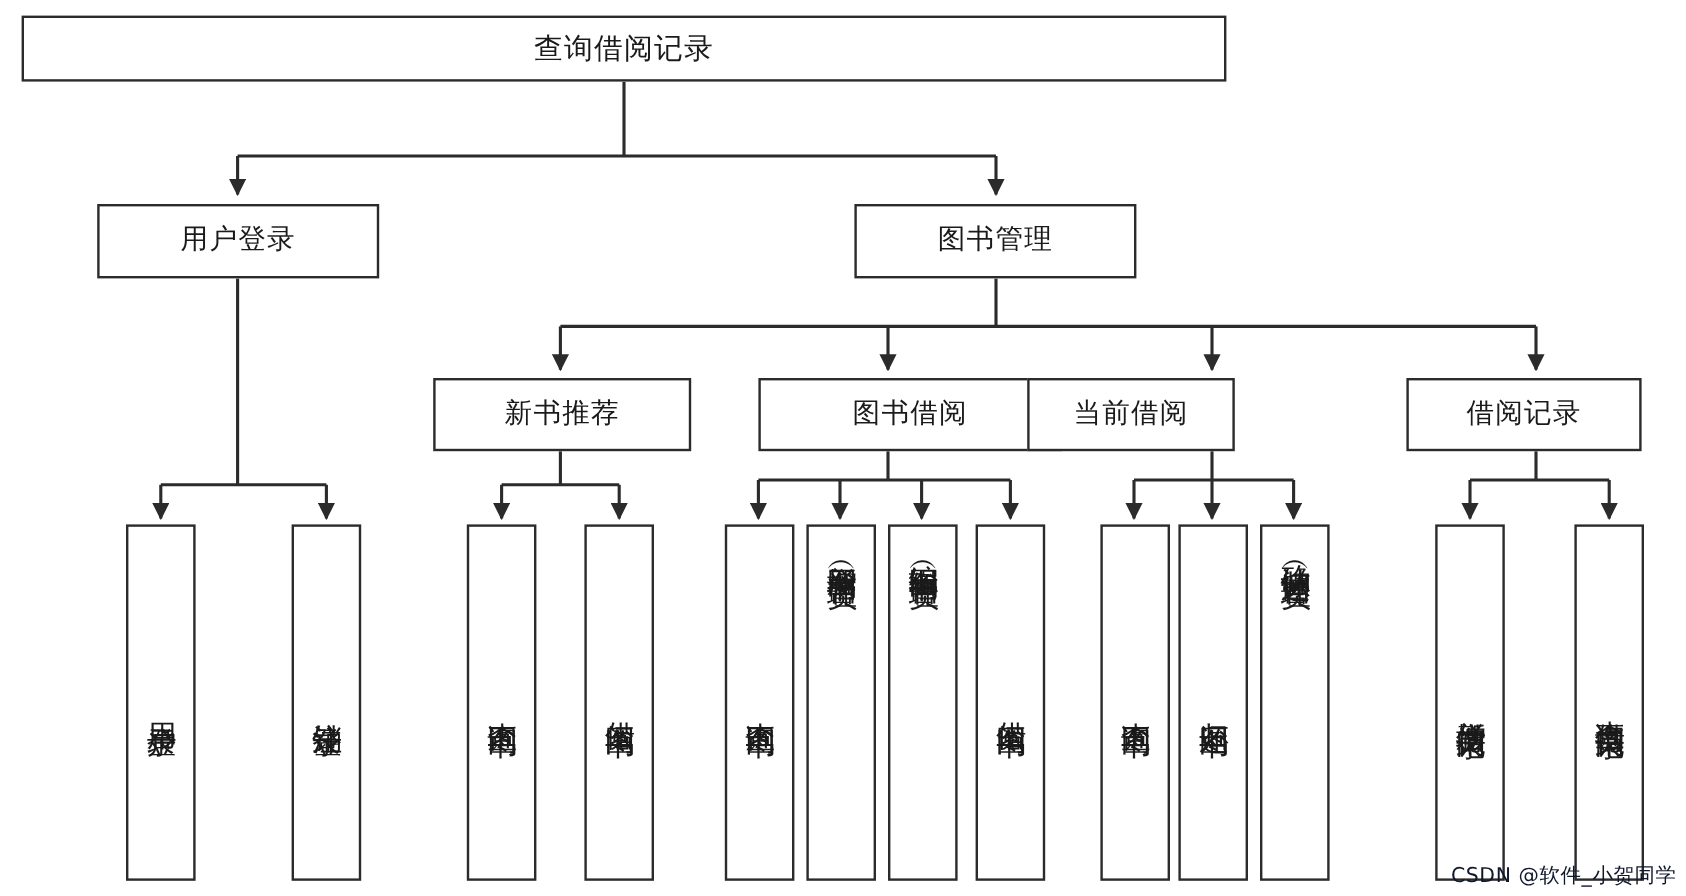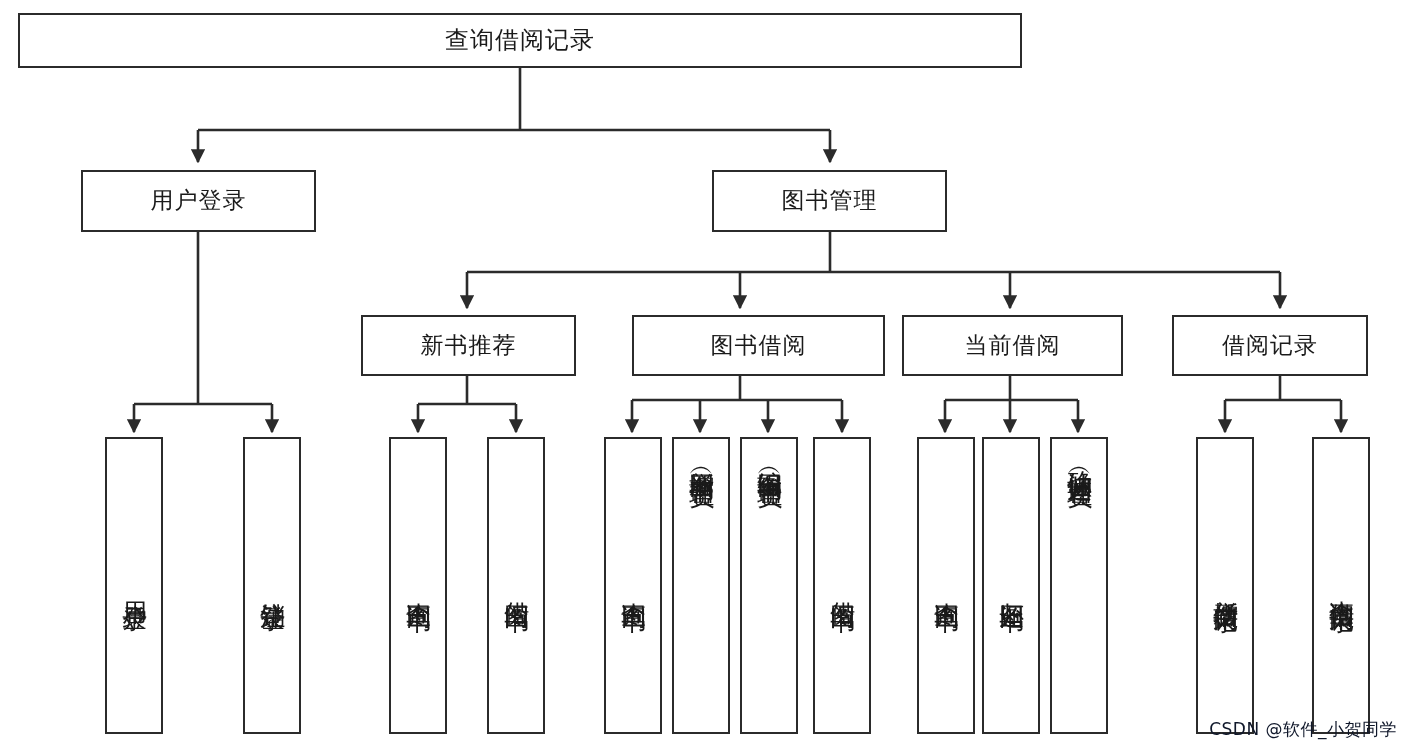--- a/index.html
+++ b/index.html
@@ -133,21 +133,21 @@
   <div class="node h" style="left:361px; top:315px; width:215px; height:61px;">
     <span>新书推荐</span>
   </div>
 
   <div class="node h" style="left:712px; top:170px; width:235px; height:62px;">
     <span>图书管理</span>
   </div>
   <div class="node h" style="left:632px; top:315px; width:253px; height:61px;">
     <span>图书借阅</span>
   </div>
-  <div class="node h" style="left:902px; top:315px; width:221px; height:61px;">
+  <div class="node h" style="left:856px; top:315px; width:173px; height:61px;">
     <span>当前借阅</span>
   </div>
   <div class="node h" style="left:1172px; top:315px; width:196px; height:61px;">
     <span>借阅记录</span>
   </div>
 
   <div class="node v centered" style="left:105px; top:437px; width:58px; height:297px;">
     <span>用户登录</span>
   </div>
   <div class="node v centered" style="left:243px; top:437px; width:58px; height:297px;">

